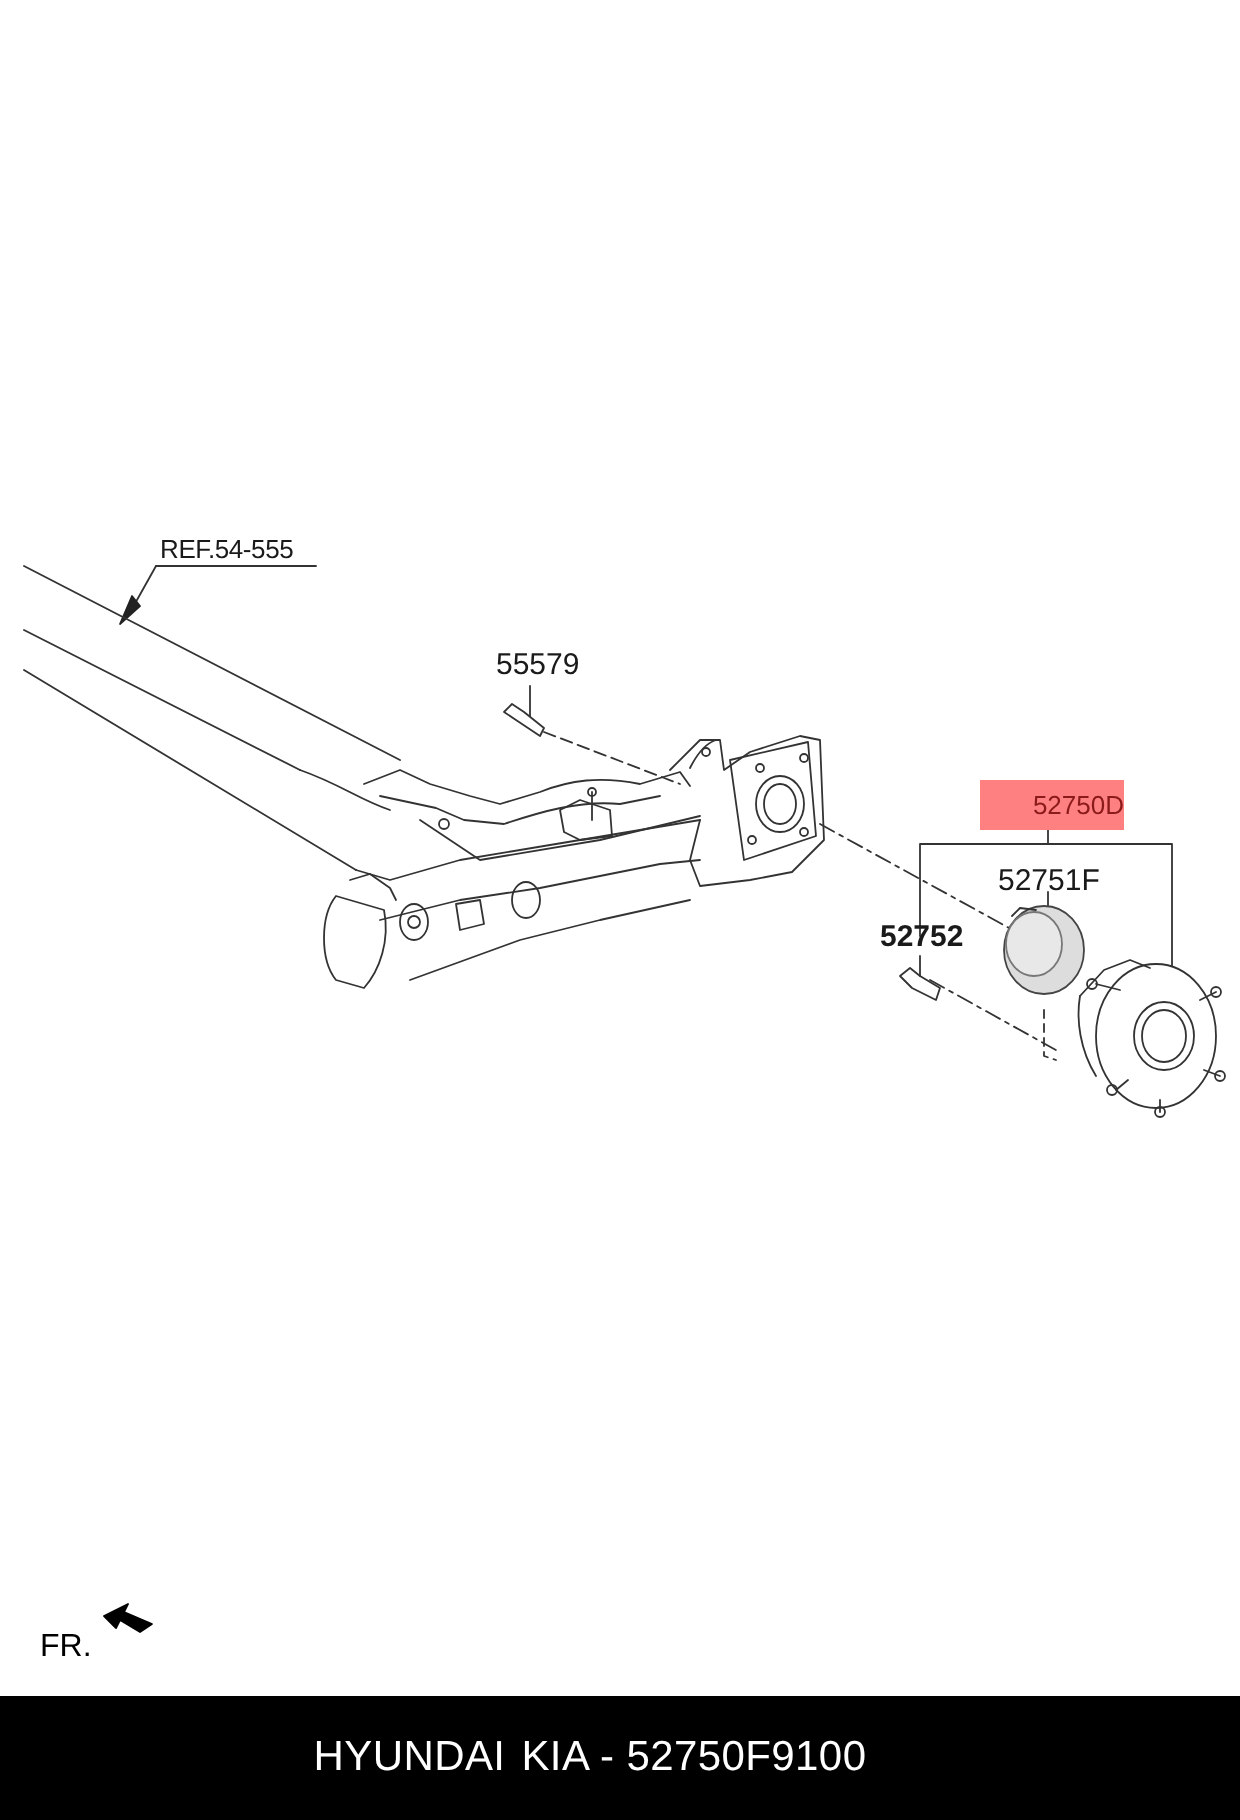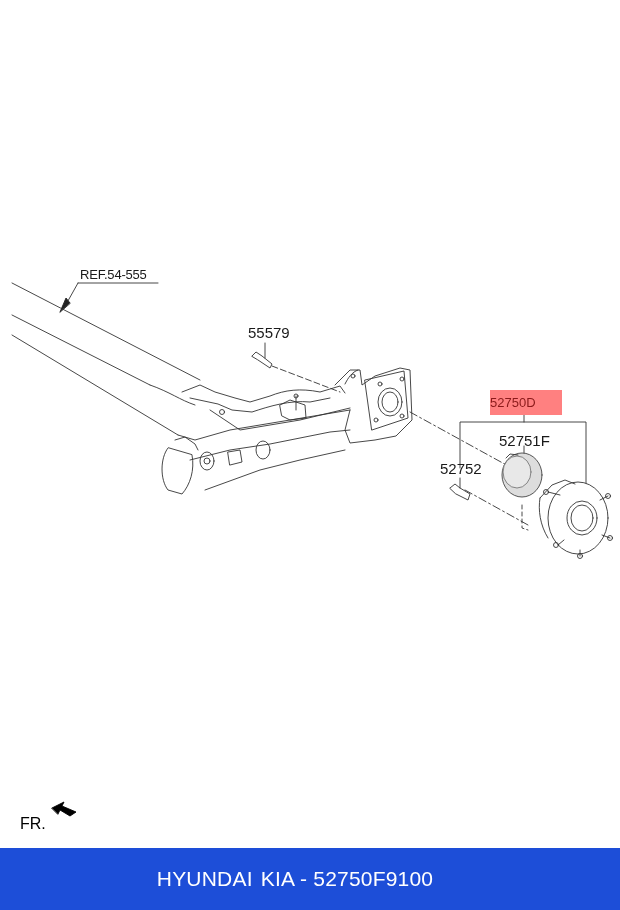--- a/index.html
+++ b/index.html
@@ -10,26 +10,26 @@
     }
     #diagram { position: absolute; left: 0; top: 0; width: 620px; height: 848px; }
     .part-label {
       position: absolute; font-size: 15px; color: #1a1a1a; line-height: 1;
       white-space: nowrap; font-family: "Liberation Sans", sans-serif;
     }
     .ref-label { position: absolute; font-size: 13px; color: #1a1a1a; line-height: 1; font-weight: normal; letter-spacing: -0.2px; }
     .highlight {
       position: absolute; left: 490px; top: 390px; width: 72px; height: 25px;
       background: #ff8080; color: #8b1a1a; font-size: 13px;
-      display: flex; align-items: center; justify-content: flex-start;
+      display: flex; align-items: center; justify-content: flex-end;
     }
     .fr-label { position: absolute; left: 20px; top: 815px; font-size: 16px; color: #000; }
     .footer {
       position: absolute; left: 0; top: 848px; width: 620px; height: 62px;
-      background: #1d4ed8; color: #ffffff;
+      background: #000000; color: #ffffff;
       display: flex; align-items: center; justify-content: center;
       font-size: 21px; letter-spacing: 0.2px;
       font-family: "Liberation Sans", sans-serif;
     }
     .footer .sep { display: inline-block; width: 30px; }
     .footer .gap { display: inline-block; width: 8px; }
   </style>
 </head>
 <body>
 
@@ -131,21 +131,21 @@
       <polygon points="52,808 64,802 62,806 76,812 70,816 60,810 58,814" fill="#000" stroke="#000"></polygon>
     </g>
   </svg>
 
   <div class="ref-label" style="left:80px; top:268px;">REF.54-555</div>
   <div class="part-label" style="left:248px; top:325px;">55579</div>
   <div class="highlight">
     <span>52750D</span>
   </div>
   <div class="part-label" style="left:499px; top:433px;">52751F</div>
-  <div class="part-label" style="left:440px; top:461px;">52752</div>
+  <div class="part-label" style="left:440px; top:461px;font-weight:bold;">52752</div>
 
   <div class="fr-label">FR.</div>
 </div>
 
 <div class="footer">
   <span>HYUNDAI</span>
   <span class="gap"></span>
   <span>KIA - 52750F9100</span>
   <span class="sep"></span>
 </div>

